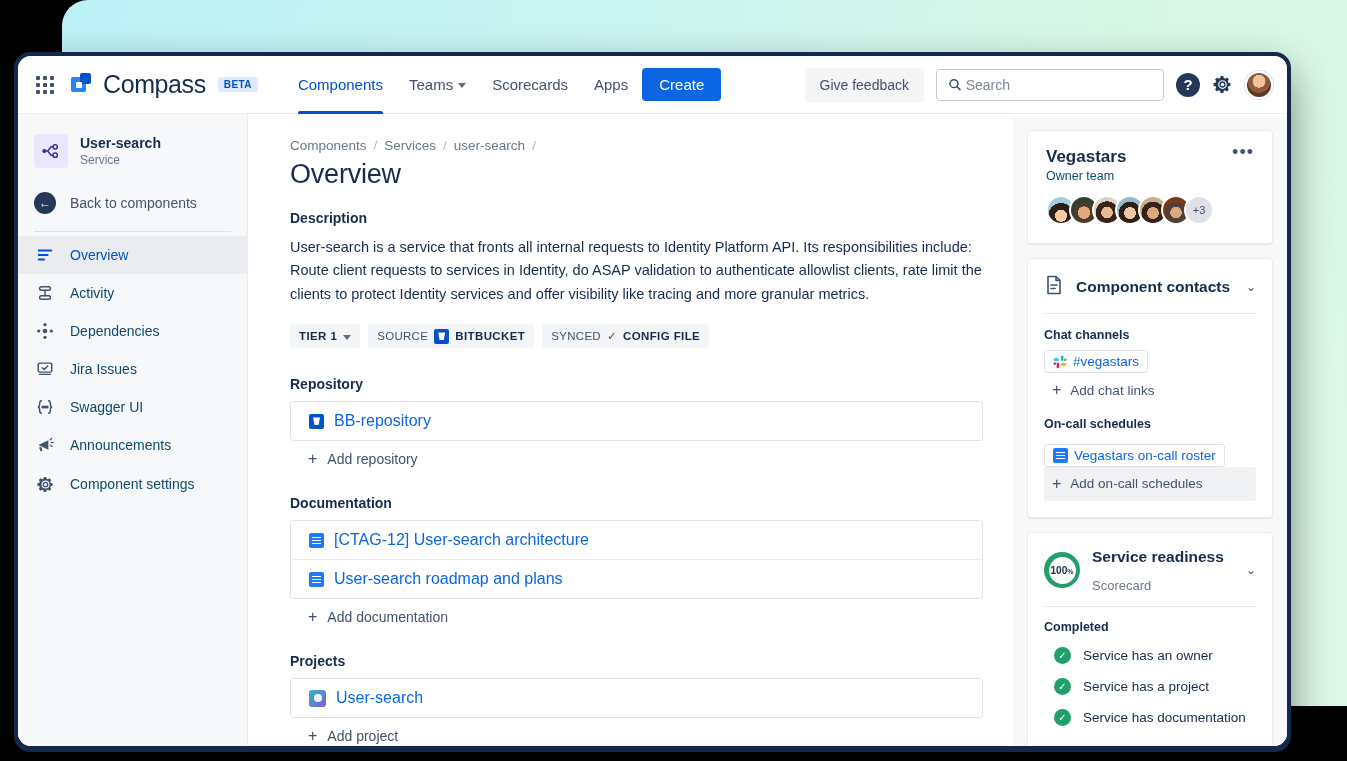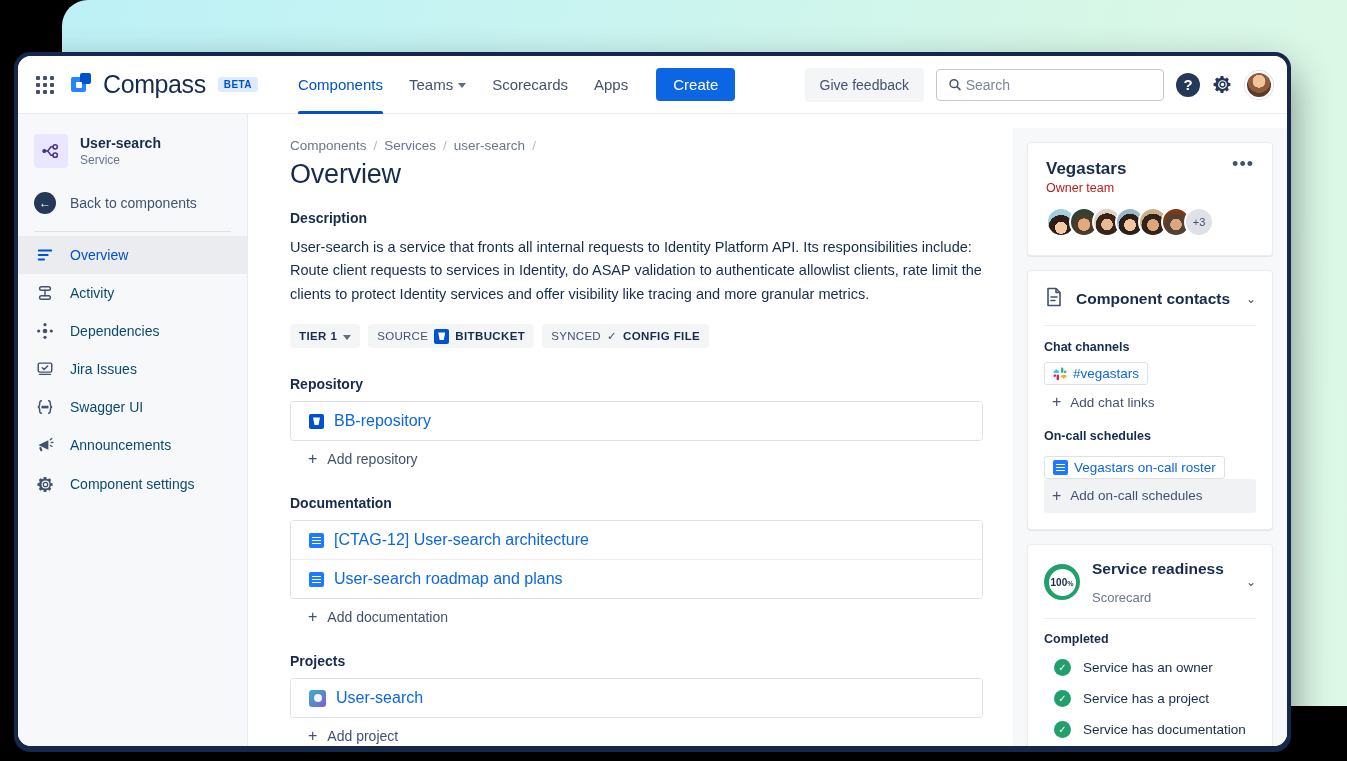--- a/index.html
+++ b/index.html
@@ -54,21 +54,21 @@
     position:relative; height:58px; display:flex; align-items:center; gap:5px;
     padding: 0 12px; font-size:15px; color:#42526e; cursor:pointer; white-space:nowrap;
   }
   .navtab.active { color:#0052cc; font-weight:500; }
   .navtab.active::after {
     content:""; position:absolute; left:12px; right:12px; bottom:0; height:3px;
     background:#0052cc; border-radius:2px 2px 0 0;
   }
   .caret { width:0;height:0;border-left:4px solid transparent;border-right:4px solid transparent;border-top:5px solid #5e6c84; margin-top:2px;}
   .btn-create {
-    margin-left: 14px; background:#0c66e4; color:#fff; font-size:15px; font-weight:500;
+    background:#0c66e4; color:#fff; font-size:15px; font-weight:500;
     padding: 8px 17px; border-radius:4px; cursor:pointer; border:none;
   }
   .nav-right { margin-left:auto; display:flex; align-items:center; gap:12px; padding-right:14px; }
   .btn-feedback {
     background:#f4f5f7; color:#42526e; font-size:14px; padding: 9px 15px;
     border-radius:4px; cursor:pointer; border:none; white-space:nowrap;
   }
   .search-box {
     width: 228px; height: 32px; border:1px solid #c1c7d0; border-radius:4px;
     display:flex; align-items:center; gap:4px; padding: 0 11px; background:#fff; cursor:text;
@@ -155,28 +155,28 @@
   .ic-doc i { width:9px;height:1.5px;background:#fff;display:block;}
   .ic-proj {
     width:17px;height:17px;border-radius:3px;flex:0 0 auto;
     background: linear-gradient(135deg,#36b5c6 0%, #7b5cd6 100%);
     display:flex;align-items:center;justify-content:center;
   }
   .ic-proj::after{content:"";width:8px;height:8px;border-radius:50%;background:#fff;opacity:.92;}
 
   
   .rightpanel {
-    position:absolute; left:995px; top:72px; width: 274px; height:632px;
+    position:absolute; left:995px; top:60px; width: 274px; height:632px;
     background:#f7f8f9; padding: 14px 14px 0 14px; overflow:hidden;
   }
   .card { background:#fff; border:1px solid #ebecf0; border-radius:4px; box-shadow:0 1px 1px rgba(9,30,66,.08); }
   .card + .card { margin-top: 14px; }
   .card-pad { padding: 16px 18px 18px 18px; }
   .team-name { font-size:17px; font-weight:700; color:#172b4d; }
-  .team-sub { font-size:12.5px; color:#b91c1c; margin-top:2px; }
+  .team-sub { font-size:12.5px; color:#0c4a6e; margin-top:2px; }
   .dots { color:#42526e; font-size:18px; line-height:10px; cursor:pointer; letter-spacing:1px;}
   .avatars { display:flex; margin-top:12px; }
   .av { width:30px;height:30px;border-radius:50%;border:2px solid #fff; margin-left:-7px; flex:0 0 auto; overflow:hidden;}
   .av:first-child { margin-left:0; }
   .av-more {
     width:30px;height:30px;border-radius:50%;border:2px solid #fff;margin-left:-7px;background:#dfe1e6;
     display:flex;align-items:center;justify-content:center;font-size:11px;color:#42526e;font-weight:500;cursor:pointer;
   }
   .card-head { display:flex; align-items:center; gap:12px; padding: 15px 16px 13px 16px; cursor:pointer;}
   .ch-title { font-size:15.5px; font-weight:700; color:#172b4d; }

